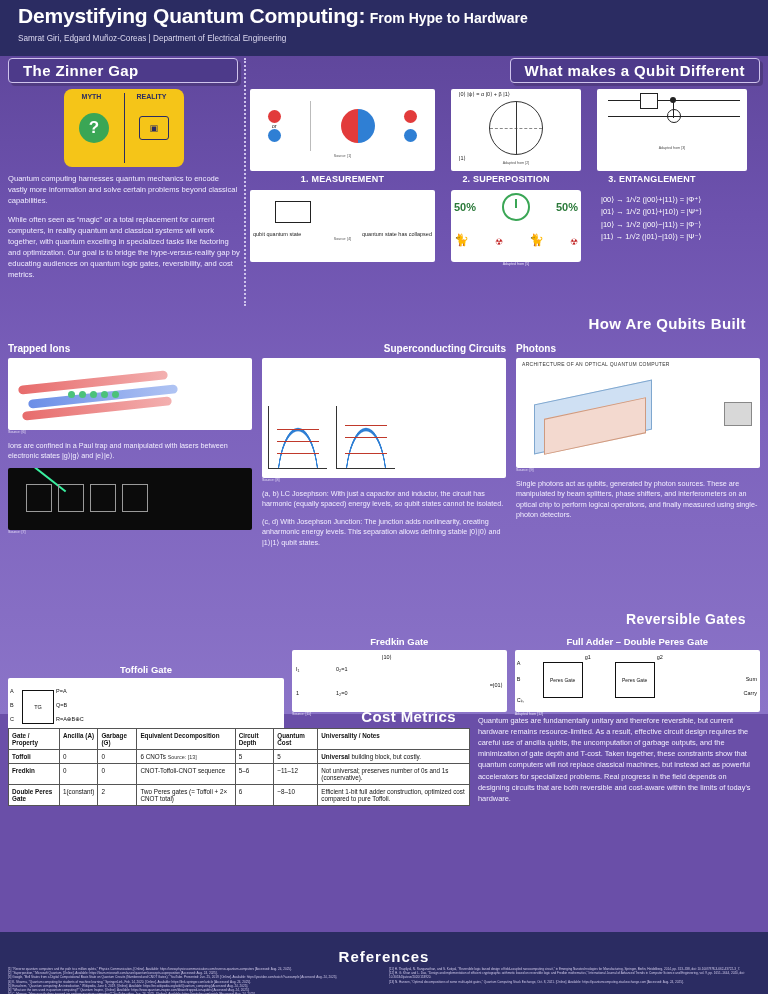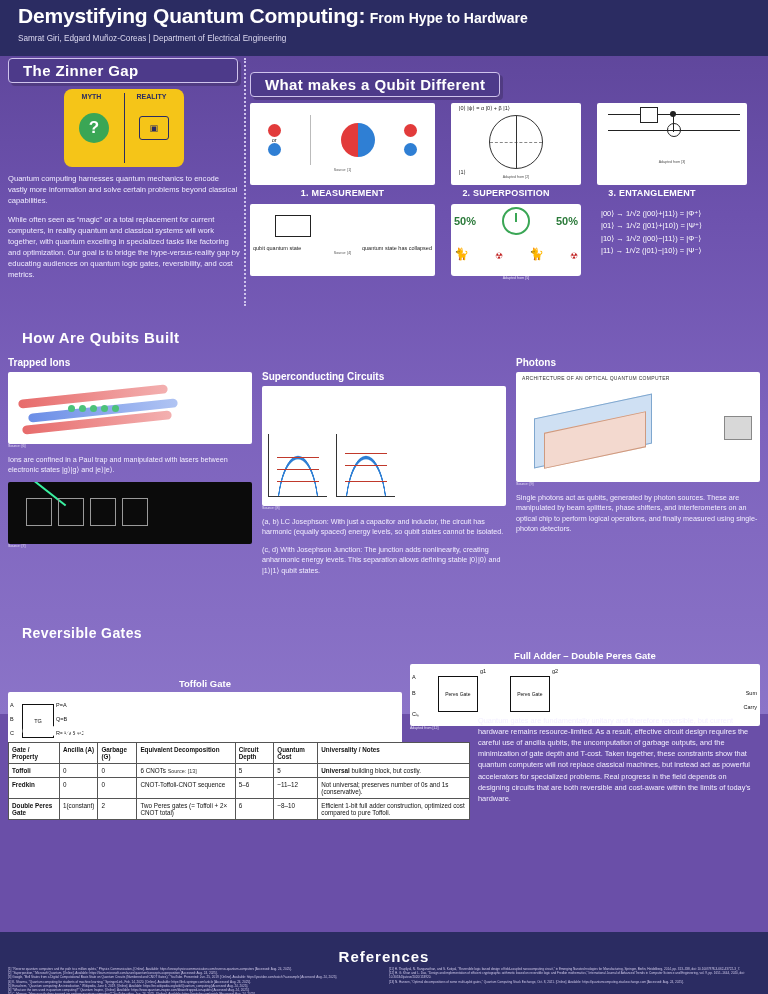--- a/index.html
+++ b/index.html
@@ -150,21 +150,21 @@
 
   .concl{position:absolute;left:478px;top:705px;width:282px;}
   .conc-body{font-size:7.4px;line-height:1.5;margin-top:10px;color:#f3efff;}
 
   
   .refs{position:absolute;left:0;top:932px;width:768px;height:62px;background:#2b2c62;}
   .refs-title{text-align:center;font-size:15px;font-weight:bold;letter-spacing:1px;padding-top:16px;}
   .refcols{display:flex;gap:10px;padding:2px 8px;font-size:3.1px;line-height:1.35;color:#cfc9ea;}
   .refcols div{flex:1;}
 
-  .center{text-align:left;margin-top:14px;}
+  .center{text-align:right;}
   .dotted-sep{position:absolute;left:244px;top:58px;width:0;height:248px;border-left:2px dotted #cfc3ec;}
 </style>
 </head>
 <body>
 
 <div class="poster">
 
   <div class="header">
     <div class="title-line">
       <span class="title-main">Demystifying Quantum Computing:</span>
@@ -380,20 +380,32 @@
           <div style="position:absolute;left:2px;top:38px;">C</div>
           <div style="position:absolute;left:48px;top:10px;">P=A</div>
           <div style="position:absolute;left:48px;top:24px;">Q=B</div>
           <div style="position:absolute;left:48px;top:38px;">R=A⊕B⊕C</div>
           <div style="position:absolute;left:8px;bottom:1px;">(a) Toffoli Gate</div>
           <div style="position:absolute;left:96px;bottom:1px;">(b) Quantum implementation of the Toffoli Gate</div>
         </div>
         <div class="src light" style="text-align:left;">Source: [10]</div>
       </div>
 
+      <div style="flex:1.05;">
+        <div class="rhead">Fredkin Gate</div>
+        <div class="rimg">
+          <div style="position:absolute;left:4px;top:16px;">I₁</div>
+          <div style="position:absolute;left:4px;top:40px;">1</div>
+          <div style="position:absolute;left:44px;top:16px;">0₂=1</div>
+          <div style="position:absolute;left:44px;top:40px;">1₂=0</div>
+          <div style="position:absolute;left:90px;top:4px;">|10⟩</div>
+          <div style="position:absolute;right:4px;top:32px;">=|01⟩</div>
+        </div>
+        <div class="src light" style="text-align:left;">Source: [11]</div>
+      </div>
 
       <div style="flex:1.2;">
         <div class="rhead">Full Adder – Double Peres Gate</div>
         <div class="rimg">
           <div style="position:absolute;left:2px;top:10px;">A</div>
           <div style="position:absolute;left:2px;top:26px;">B</div>
           <div style="position:absolute;left:2px;top:46px;">Cᵢₙ</div>
           <div style="position:absolute;left:28px;top:12px;width:38px;height:34px;border:1px solid #111;font-size:5px;text-align:center;line-height:34px;">Peres Gate</div>
           <div style="position:absolute;left:100px;top:12px;width:38px;height:34px;border:1px solid #111;font-size:5px;text-align:center;line-height:34px;">Peres Gate</div>
           <div style="position:absolute;left:70px;top:4px;">g1</div>

